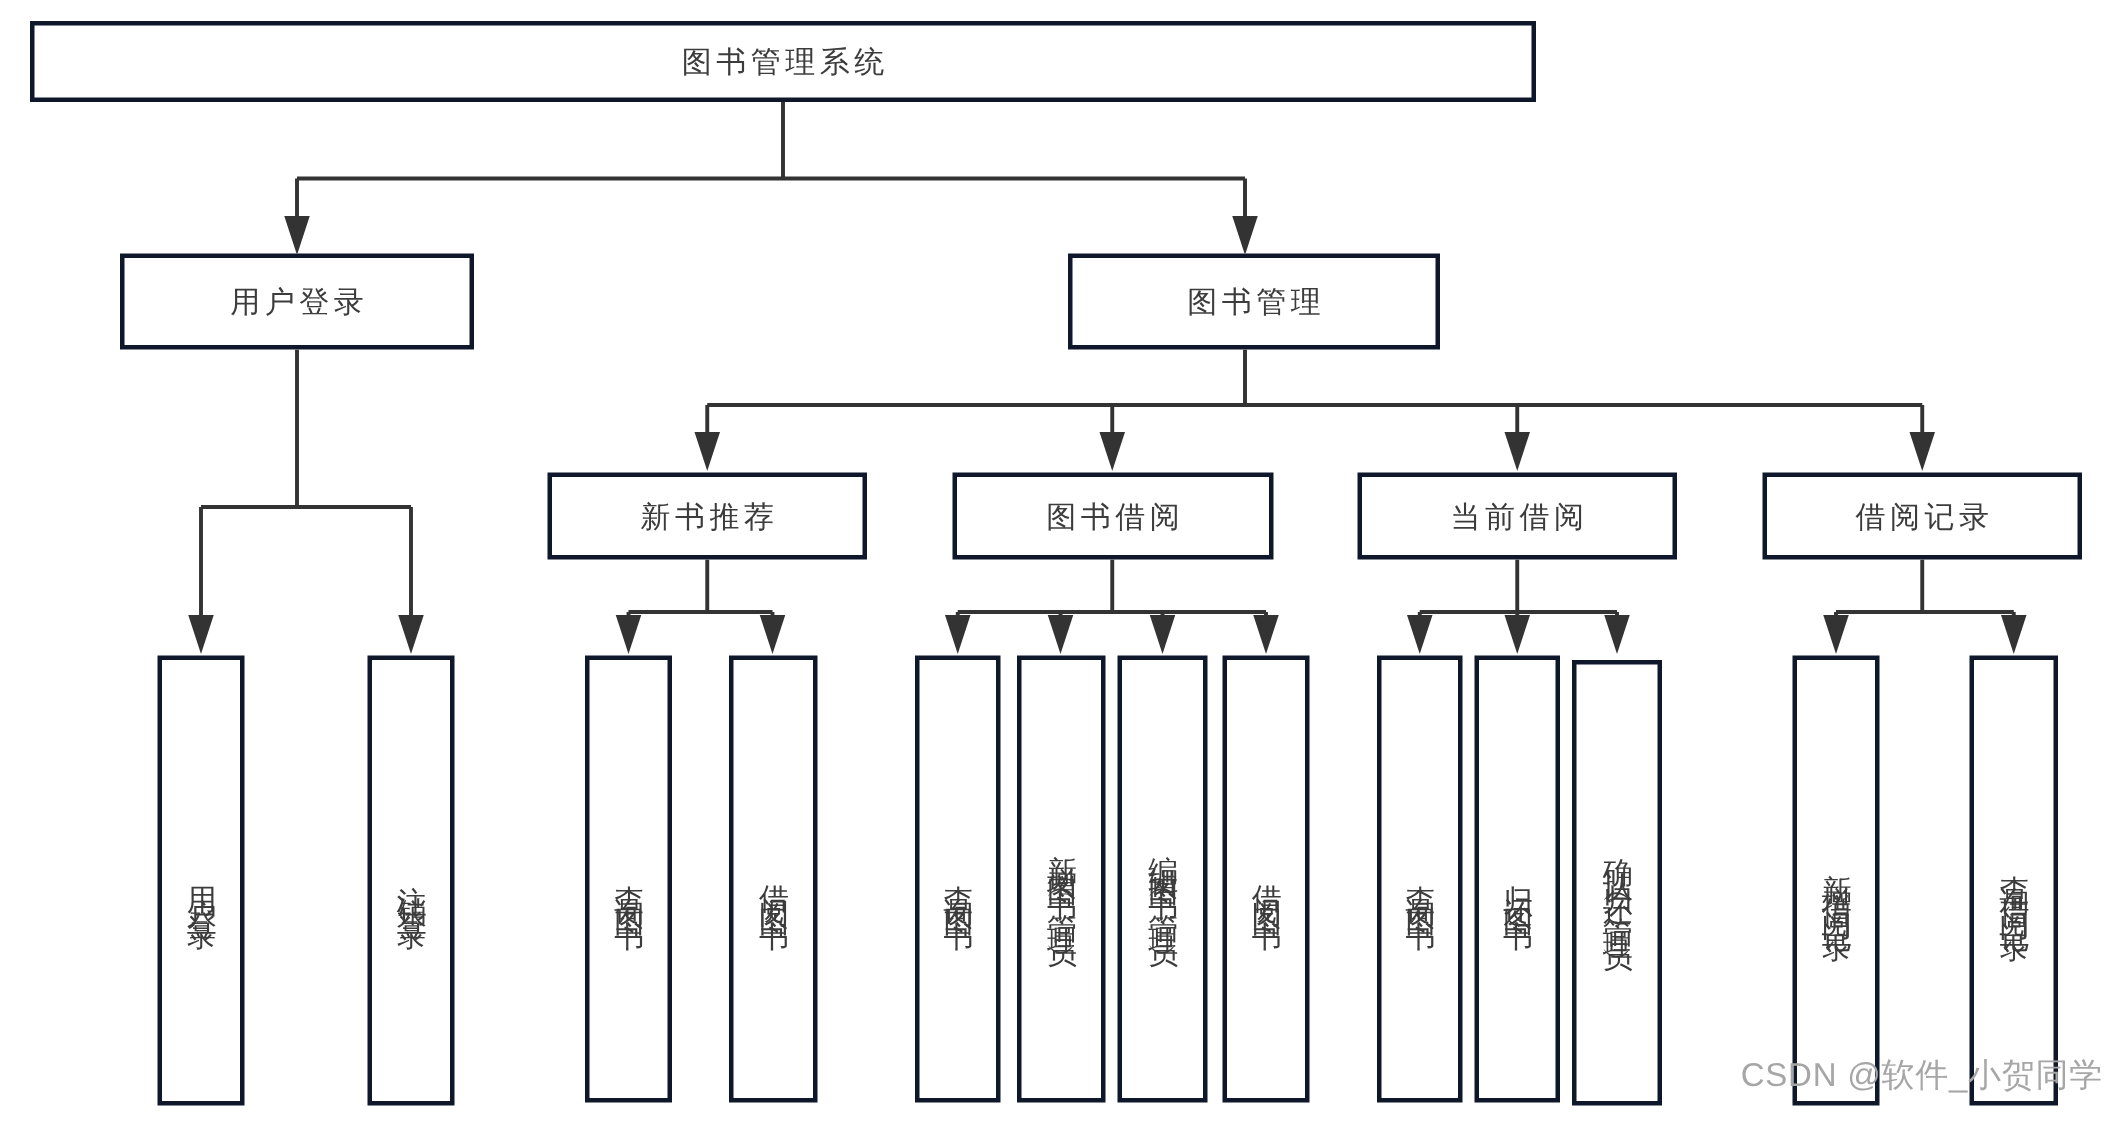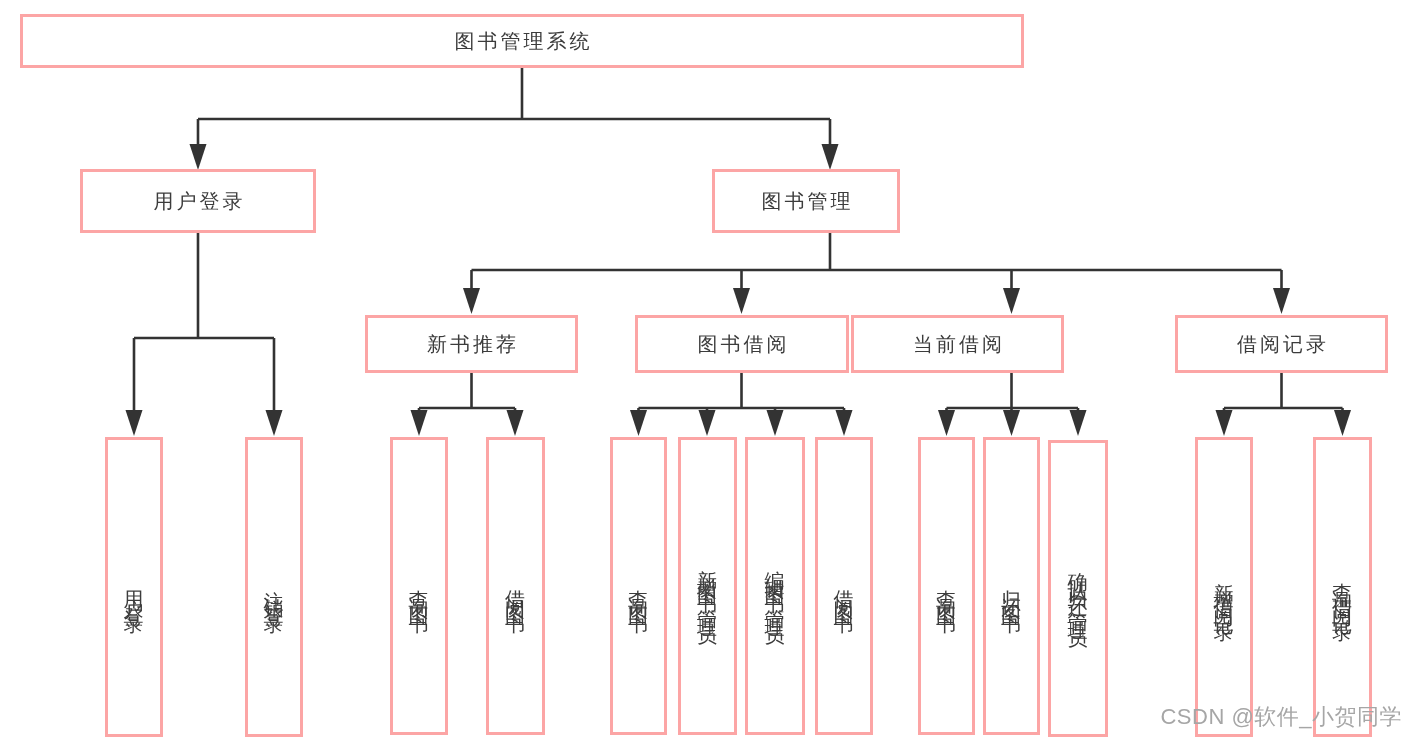--- a/index.html
+++ b/index.html
@@ -7,21 +7,21 @@
     position:relative;
     width:1405px;height:747px;
     background:#ffffff;
     font-family:"Liberation Sans", sans-serif;
     overflow:hidden;
   }
   .wires{position:absolute;left:0;top:0;z-index:1;}
   .box{
     position:absolute;
     background:#ffffff;
-    border:3px solid #fca5a5;
+    border:3px solid #0f172a;
     box-sizing:border-box;
     display:flex;align-items:center;justify-content:center;
     color:#3c3c3c;
     z-index:2;
   }
   .box.h span{
     font-size:20px;
     letter-spacing:3px;
     white-space:nowrap;
     transform:translateX(1.5px); 
@@ -89,31 +89,31 @@
     </g>
   </svg>
 
   <div class="box h" style="left:20px;top:14px;width:1004px;height:54px;">
     <span>图书管理系统</span>
   </div>
 
   <div class="box h" style="left:80px;top:169px;width:236px;height:64px;">
     <span>用户登录</span>
   </div>
-  <div class="box h" style="left:712px;top:169px;width:188px;height:64px;justify-content:center;">
+  <div class="box h" style="left:712px;top:169px;width:248px;height:64px;justify-content:center;">
     <span>图书管理</span>
   </div>
 
   <div class="box h" style="left:365px;top:315px;width:213px;height:58px;">
     <span>新书推荐</span>
   </div>
   <div class="box h" style="left:635px;top:315px;width:214px;height:58px;">
     <span>图书借阅</span>
   </div>
-  <div class="box h" style="left:851px;top:315px;width:213px;height:58px;">
+  <div class="box h" style="left:905px;top:315px;width:213px;height:58px;">
     <span>当前借阅</span>
   </div>
   <div class="box h" style="left:1175px;top:315px;width:213px;height:58px;">
     <span>借阅记录</span>
   </div>
 
   <div class="box v" style="left:105px;top:437px;width:58px;height:300px;">
     <span>用户登录</span>
   </div>
   <div class="box v" style="left:245px;top:437px;width:58px;height:300px;">

